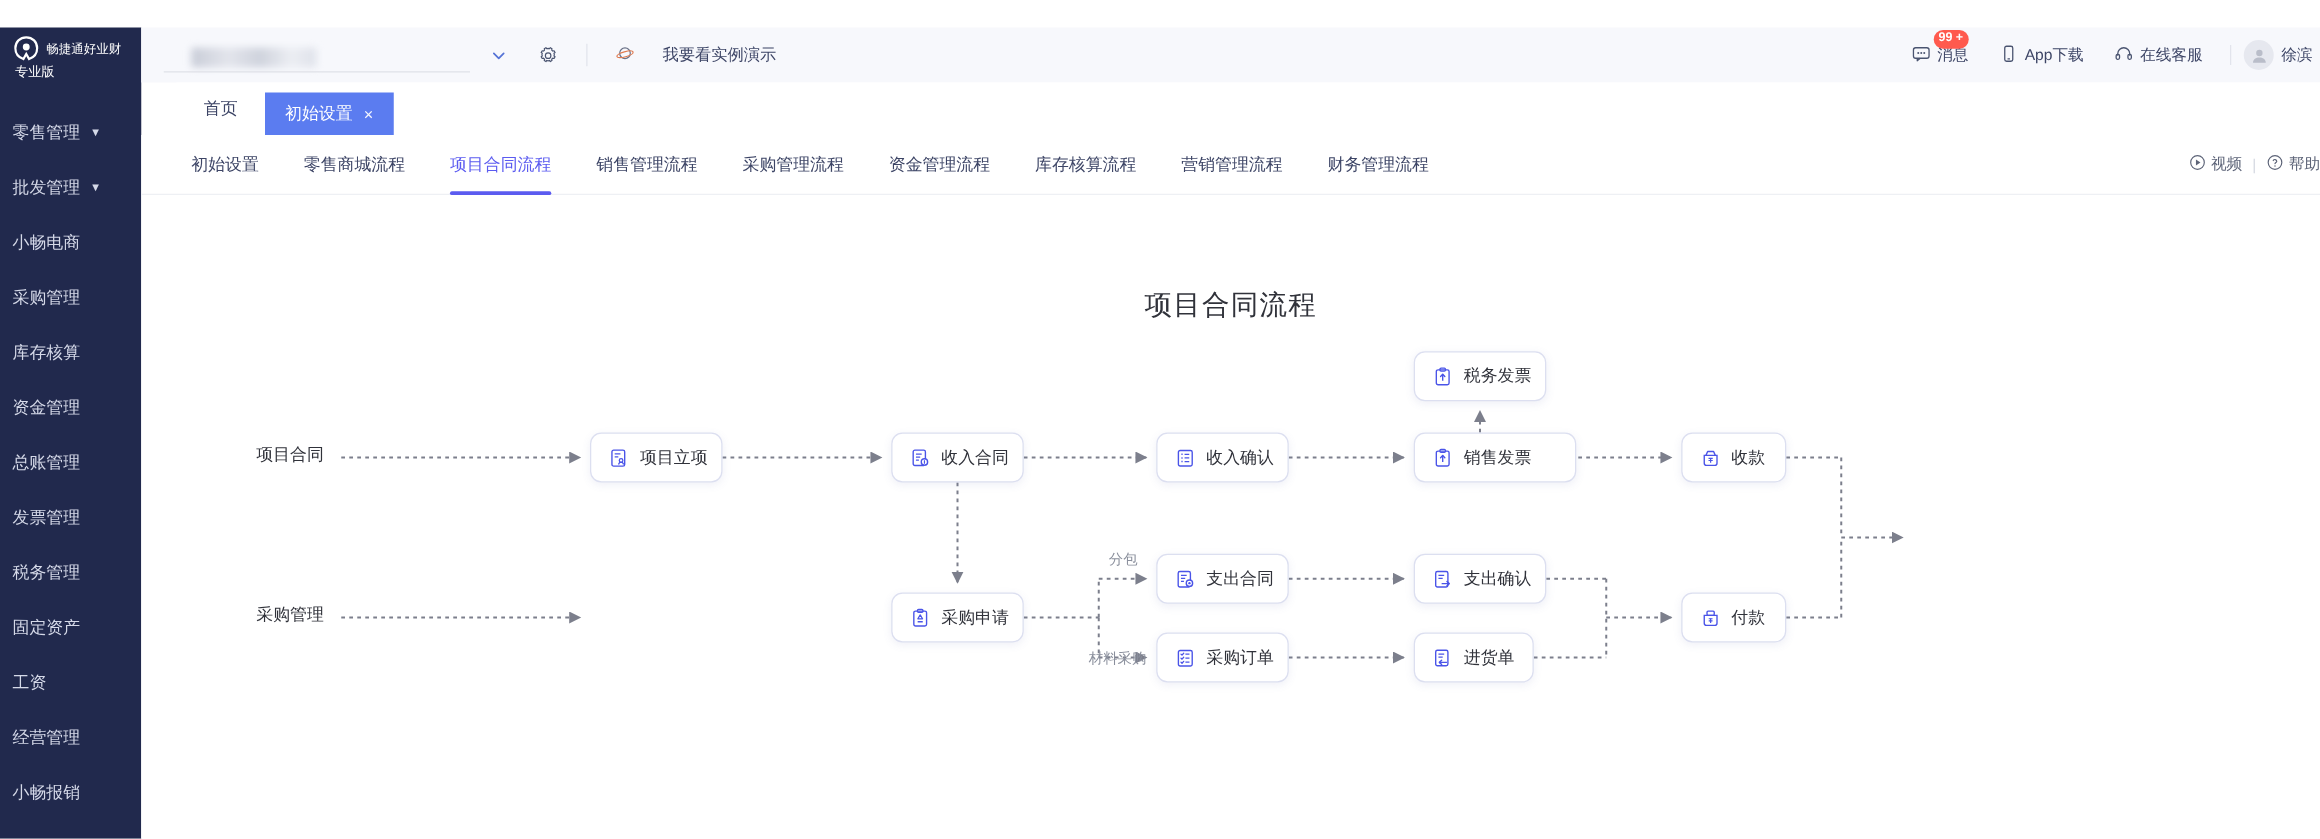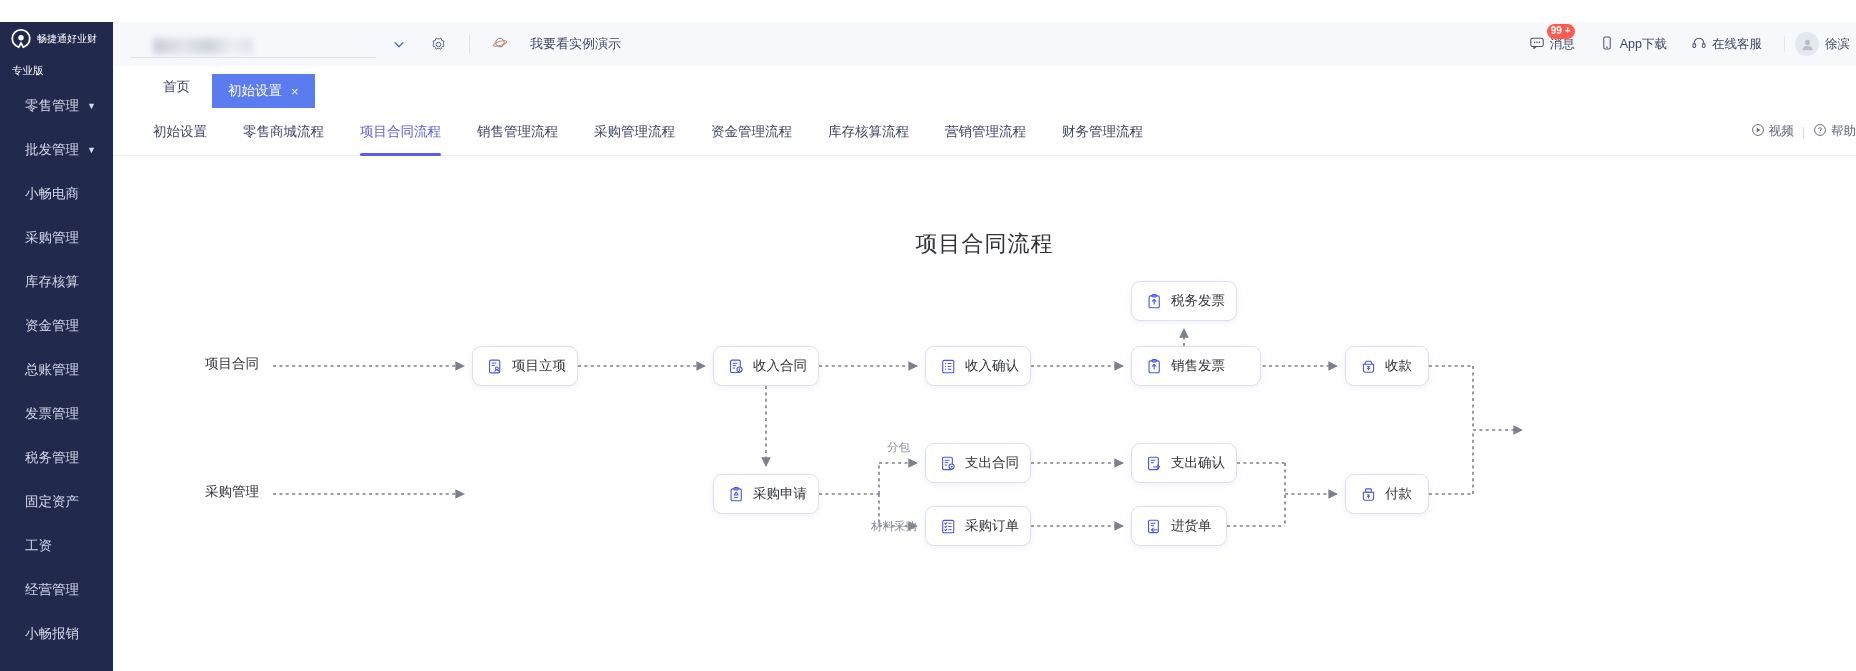--- a/index.html
+++ b/index.html
@@ -17,24 +17,24 @@
   .sidebar {
     position:absolute; left:0; top:22px; width:113px; height:649px;
     background:#21294d;
   }
   .logo-wrap { height:48px; padding:6px 8px 0 10px; }
   .logo-row { display:flex; align-items:center; gap:5px; }
   .logo-mark {
     width:22px; height:22px; flex:0 0 22px;
   }
   .logo-text { font-size:10px; color:#ffffff; letter-spacing:0px; white-space:nowrap; }
-  .logo-sub { font-size:10.5px; color:#ffffff; margin-top:14px; margin-left:2px; }
+  .logo-sub { font-size:10.5px; color:#ffffff; margin-top:1px; margin-left:2px; }
   .side-items { margin-top:14px; }
   .side-item {
-    height:44px; display:flex; align-items:center; padding-left:25px;
+    height:44px; display:flex; align-items:center; padding-left:10px;
     color:#d5d9e8; font-size:13.5px; cursor:pointer; position:relative;
   }
   .side-item .caret {
     margin-left:8px; font-size:9px; color:#d5d9e8; line-height:1;
   }
 
   
   .header {
     position:absolute; left:113px; top:22px; width:1743px; height:44px;
     background:#f7f8fc; display:flex; align-items:center;

